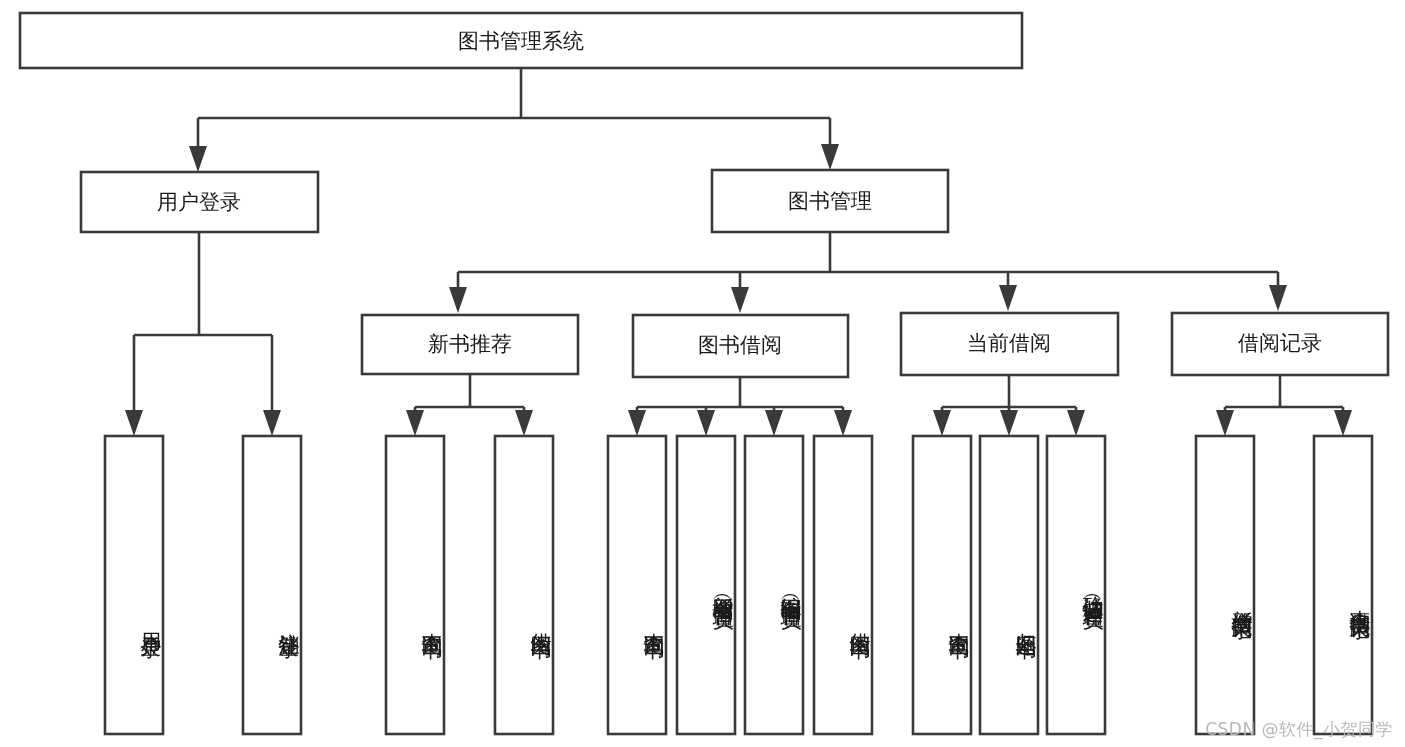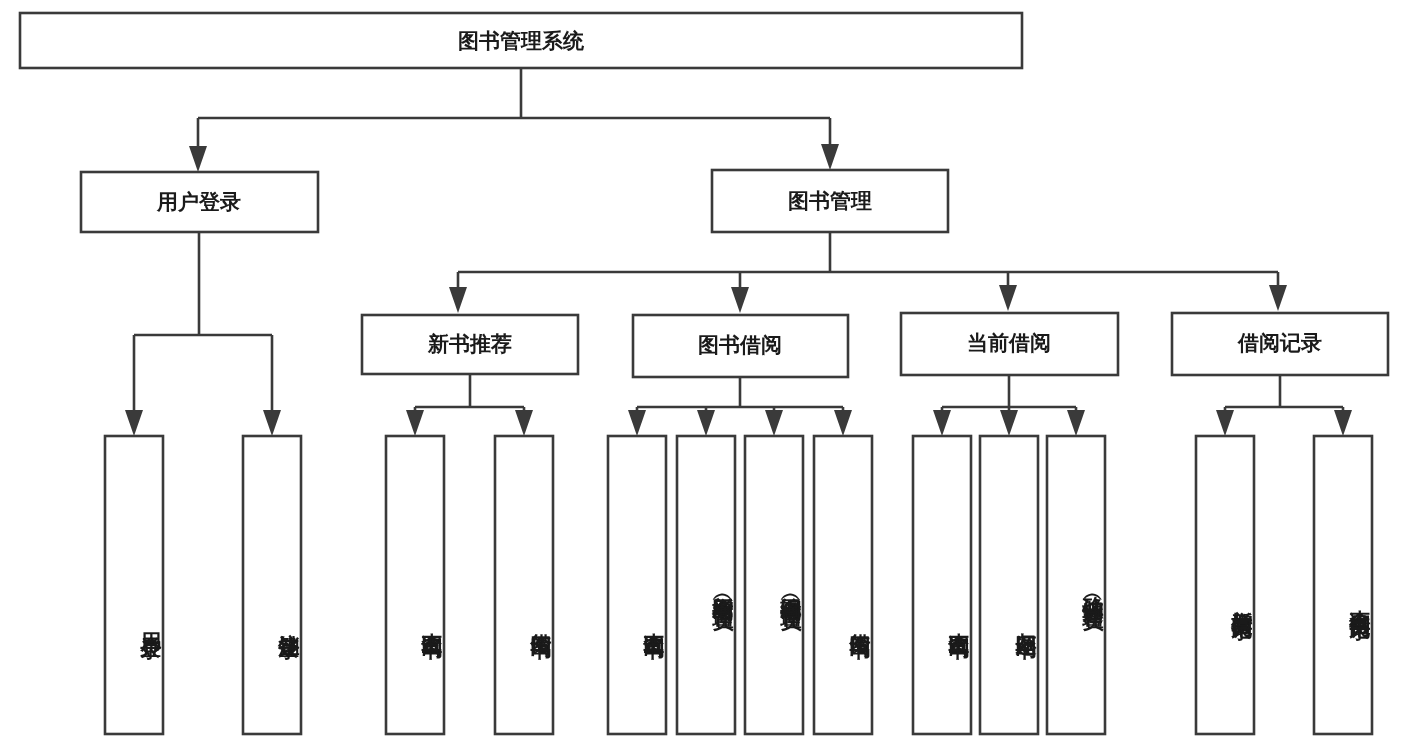--- a/index.html
+++ b/index.html
@@ -11,21 +11,20 @@
     width: 1405px;
     height: 747px;
     font-family: "DejaVu Sans", "Liberation Sans", sans-serif;
     overflow: hidden;
     position: relative;
   }
   #diagram-root {
     position: relative;
     width: 1405px;
     height: 747px;
-    font-weight: bold;
   }
   svg#flow {
     position: absolute;
     left: 0;
     top: 0;
     width: 1405px;
     height: 747px;
   }
   .node-box {
     fill: #ffffff;
@@ -213,13 +212,14 @@
   <div class="vlabel" style="left:745px; top:444px; width:58px; height:288px;">编辑图书（管理员）</div>
   <div class="vlabel" style="left:814px; top:508px; width:58px; height:224px;">借阅图书</div>
 
   <div class="vlabel" style="left:913px; top:508px; width:58px; height:224px;">查询图书</div>
   <div class="vlabel" style="left:980px; top:508px; width:58px; height:224px;">归还图书</div>
   <div class="vlabel" style="left:1047px; top:444px; width:58px; height:288px;">确认归还（管理员）</div>
 
   <div class="vlabel" style="left:1196px; top:466px; width:58px; height:266px;">新增借阅记录</div>
   <div class="vlabel" style="left:1314px; top:466px; width:58px; height:266px;">查询借阅记录</div>
 
+  <div class="watermark">CSDN @软件_小贺同学</div>
 </div>
 
 </body></html>

